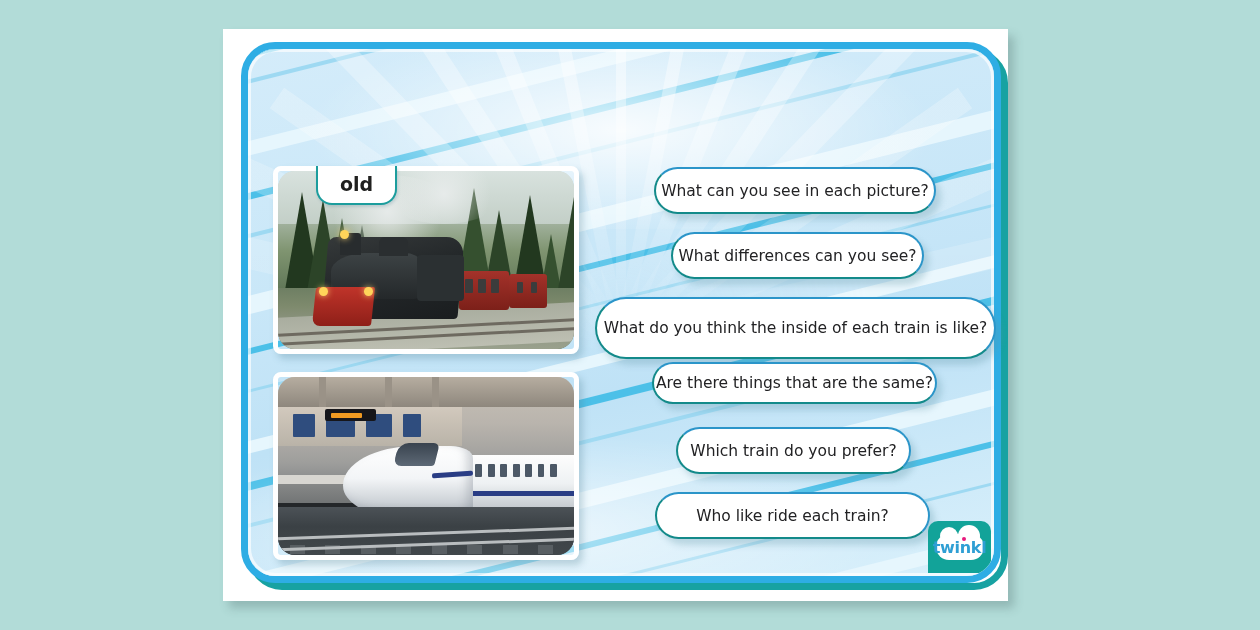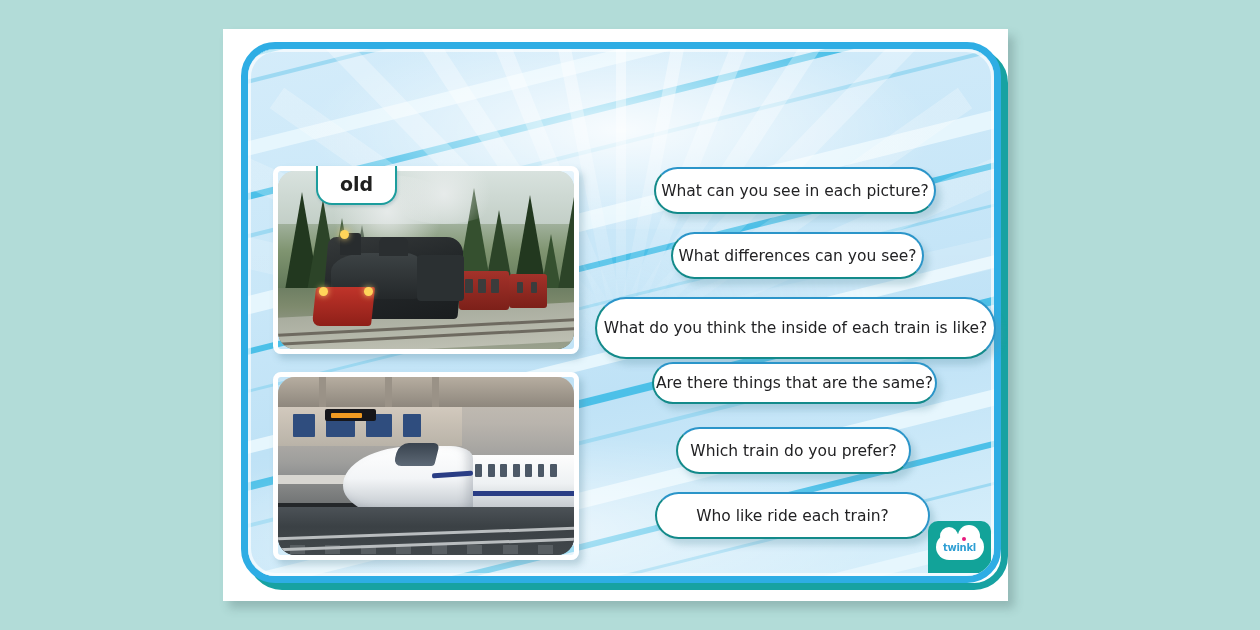--- a/index.html
+++ b/index.html
@@ -408,21 +408,21 @@
     background: #ffffff;
     border-radius: 50%;
   }
   .cloud::before { width: 18px; height: 18px; left: 4px; top: -7px; }
   .cloud::after  { width: 22px; height: 22px; right: 4px; top: -9px; }
   .cloud-word {
     position: relative;
     z-index: 2;
     font-family: "DejaVu Sans", sans-serif;
     font-weight: bold;
-    font-size: 10px;
+    font-size: 16px;
     color: #2f9fd4;
     letter-spacing: -.3px;
   }
   .dot-i {
     position: absolute;
     z-index: 3;
     left: 26px;
     top: 3px;
     width: 4px; height: 4px;
     background: #e8197d;

